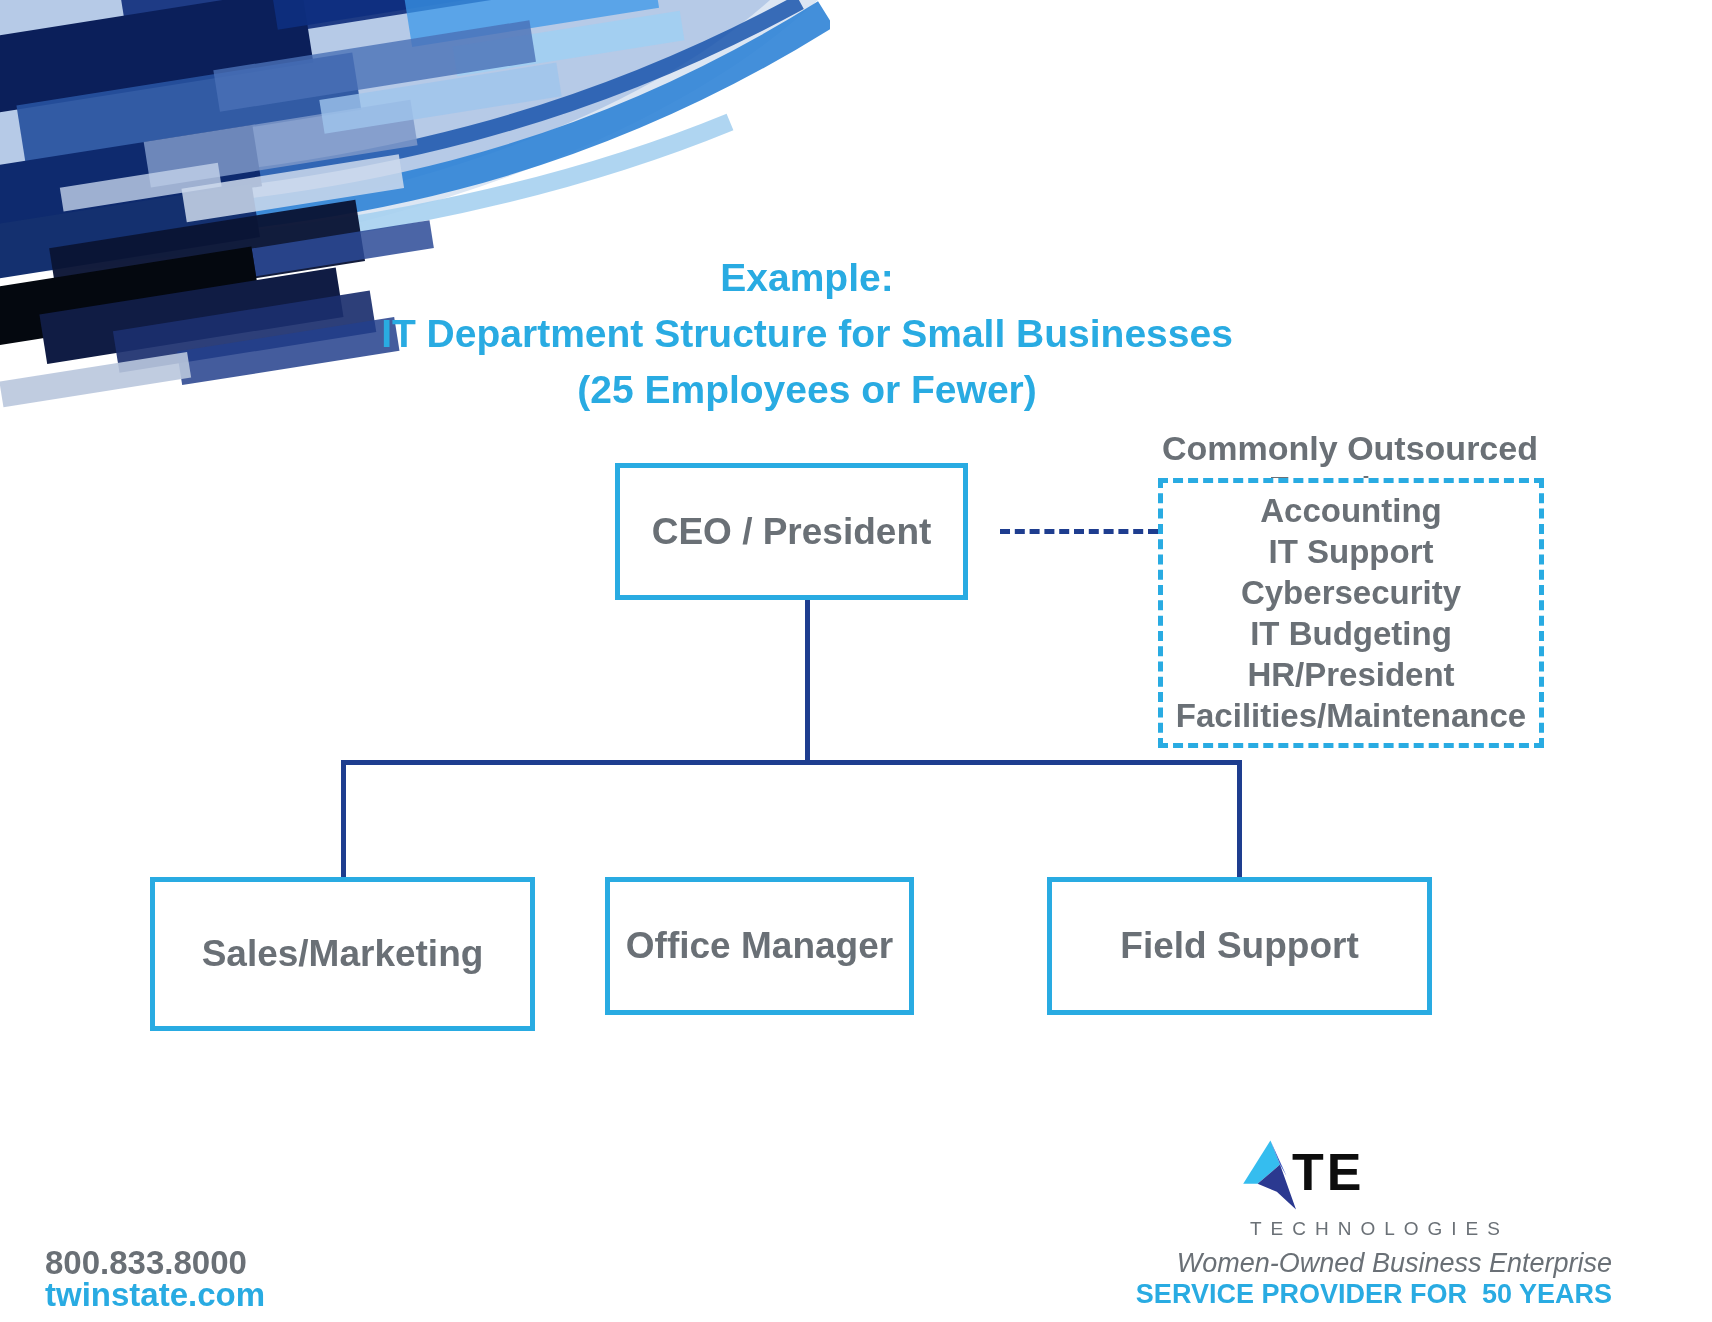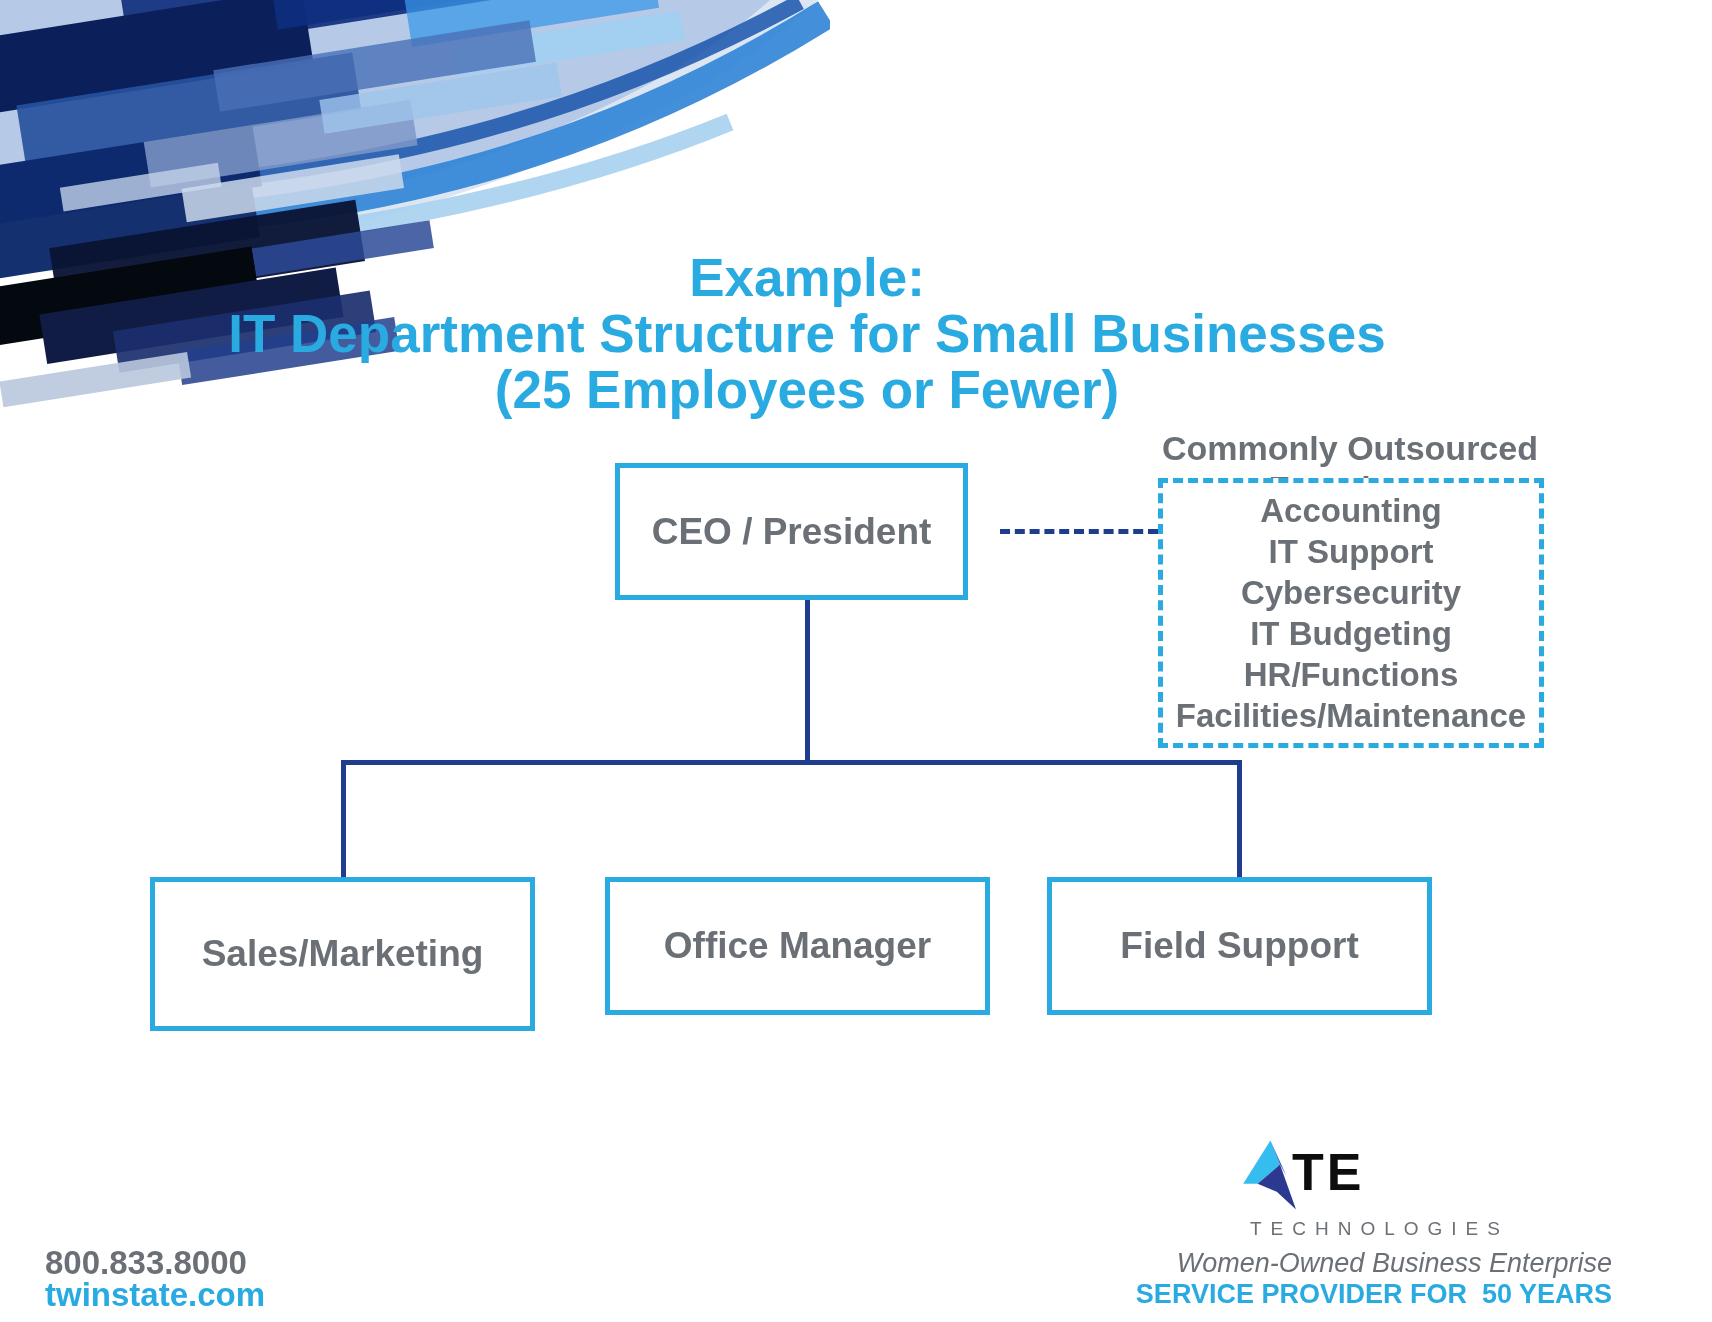--- a/index.html
+++ b/index.html
@@ -6,32 +6,32 @@
   .canvas{
     position:relative;width:1712px;height:1322px;background:#ffffff;overflow:hidden;
     font-family:"Liberation Sans",sans-serif;
   }
   
   .swoosh{position:absolute;left:0;top:0;width:830px;height:430px;}
 
   
   .title{
     position:absolute;left:0;top:250px;width:1614px;text-align:center;
-    color:#29ABE2;font-weight:bold;font-size:53px;line-height:56px;
+    color:#29ABE2;font-weight:bold;font-size:39px;line-height:56px;
   }
 
   
   .node{
     position:absolute;box-sizing:border-box;border:5px solid #29ABE2;background:#fff;
     display:flex;align-items:center;justify-content:center;
     color:#6A7076;font-weight:bold;font-size:37px;
   }
   .node-ceo{left:615px;top:463px;width:353px;height:137px;}
   .node-sales{left:150px;top:877px;width:385px;height:154px;}
-  .node-office{left:605px;top:877px;width:385px;height:138px;}
+  .node-office{left:605px;top:877px;width:309px;height:138px;}
   .node-field{left:1047px;top:877px;width:385px;height:138px;}
 
   
   .outsourced-header{
     position:absolute;left:1100px;top:428px;width:500px;text-align:center;
     color:#6A7076;font-weight:bold;font-size:34px;line-height:40px;
   }
   .outsourced-box{
     position:absolute;left:1158px;top:478px;width:386px;height:270px;box-sizing:border-box;
     border:5px dashed #29ABE2;background:#fff;
@@ -113,21 +113,21 @@
     <div>(25 Employees or Fewer)</div>
   </div>
 
   <div class="outsourced-header">Commonly Outsourced Functions</div>
 
   <div class="outsourced-box">
     <div>Accounting</div>
     <div>IT Support</div>
     <div>Cybersecurity</div>
     <div>IT Budgeting</div>
-    <div>HR/Functions</div>
+    <div>HR/President</div>
     <div>Facilities/Maintenance</div>
   </div>
 
   <div class="conn-dashed"></div>
   <div class="conn conn-ceo-drop"></div>
   <div class="conn conn-rail"></div>
   <div class="conn conn-left-drop"></div>
   <div class="conn conn-right-drop"></div>
 
   <div class="node node-ceo">

